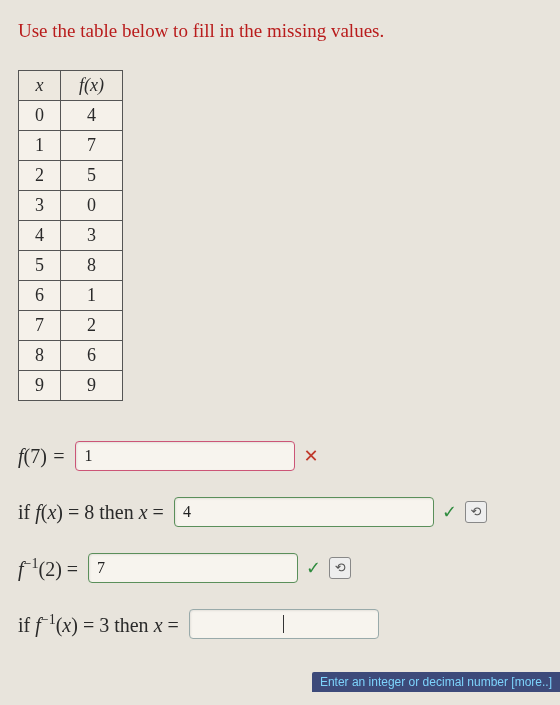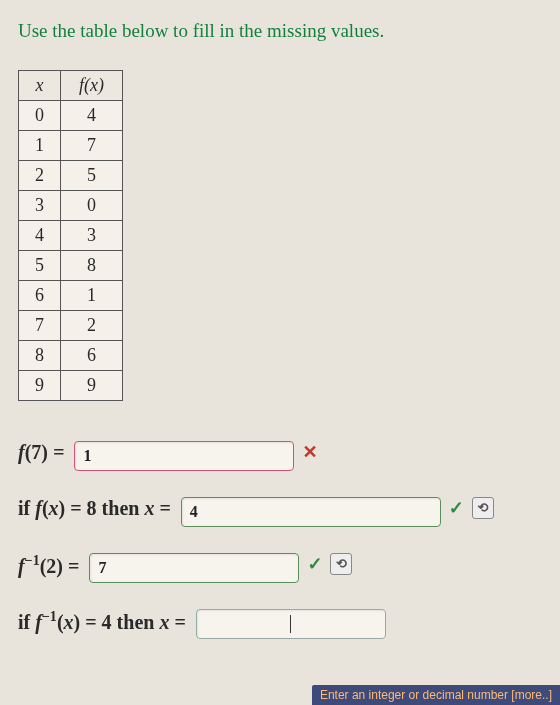--- a/index.html
+++ b/index.html
@@ -9,21 +9,21 @@
       background: #e8e4dc;
       font-family: Georgia, 'Times New Roman', serif;
       color: #2a2a2a;
       padding: 20px 18px;
       position: relative;
       overflow: hidden;
     }
     .instruction {
       font-size: 19px;
       margin-bottom: 28px;
-      color: #15803d;
+      color: #b91c1c;
     }
     .ftable {
       border-collapse: collapse;
       margin-bottom: 40px;
       background: #f5f1ea;
     }
     .ftable th, .ftable td {
       border: 1px solid #555;
       text-align: center;
       font-size: 18px;
@@ -32,26 +32,25 @@
     .ftable th {
       background: #ede8df;
       font-style: italic;
       font-weight: normal;
       font-family: 'Times New Roman', serif;
     }
     .ftable th:first-child, .ftable td:first-child { width: 42px; }
     .ftable th:last-child, .ftable td:last-child { width: 62px; margin-left: 48px; }
     .qrow {
       display: flex;
-      align-items: flex-start;
+      align-items: center;
       margin: 20px 0 26px 0;
       font-size: 20px;
       font-family: 'Times New Roman', serif;
       font-style: italic;
-      font-weight: bold;
     }
     .qrow .label { white-space: nowrap; }
     .upright { font-style: normal; }
     .field {
       display: inline-flex;
       align-items: center;
       border: 1.5px solid #9aa;
       border-radius: 4px;
       background: #f7f4ee;
       height: 30px;
@@ -82,23 +81,23 @@
       margin-left: 8px;
       display: inline-flex;
       align-items: center; justify-content: center;
       font-size: 13px;
       font-style: normal;
       color: #555;
     }
     .sup { font-size: 0.7em; vertical-align: super; font-style: normal; }
     .helper {
       position: absolute;
-      bottom: 0; right: 0;
+      bottom: 13px; right: 0;
       background: #3d4a7a;
-      color: #fdba74;
+      color: #7dd3fc;
       font-size: 12px;
       font-family: Arial, sans-serif;
       font-style: normal;
       padding: 3px 8px;
       border-radius: 2px 0 0 0;
     }
     .cursor {
       display:inline-block;
       width:1px;height:18px;
       background:#333;
@@ -176,19 +175,19 @@
 </div>
 
 <div class="qrow">
   <span class="label">f<span class="sup">−1</span><span class="upright">(2) = </span></span>
   <span class="field right" style="width:210px">7</span>
   <span class="mark chk">✓</span>
   <span class="retry">⟲</span>
 </div>
 
 <div class="qrow" style="margin-bottom:4px">
-  <span class="label"><span class="upright">if </span>f<span class="sup">−1</span><span class="upright">(</span>x<span class="upright">) = 4 then </span>x<span class="upright"> = </span></span>
+  <span class="label"><span class="upright">if </span>f<span class="sup">−1</span><span class="upright">(</span>x<span class="upright">) = 3 then </span>x<span class="upright"> = </span></span>
   <span class="field empty">
       <span class="cursor"></span>
     </span>
 </div>
 
 <div class="helper">Enter an integer or decimal number [more..]</div>
 
 </body></html>

